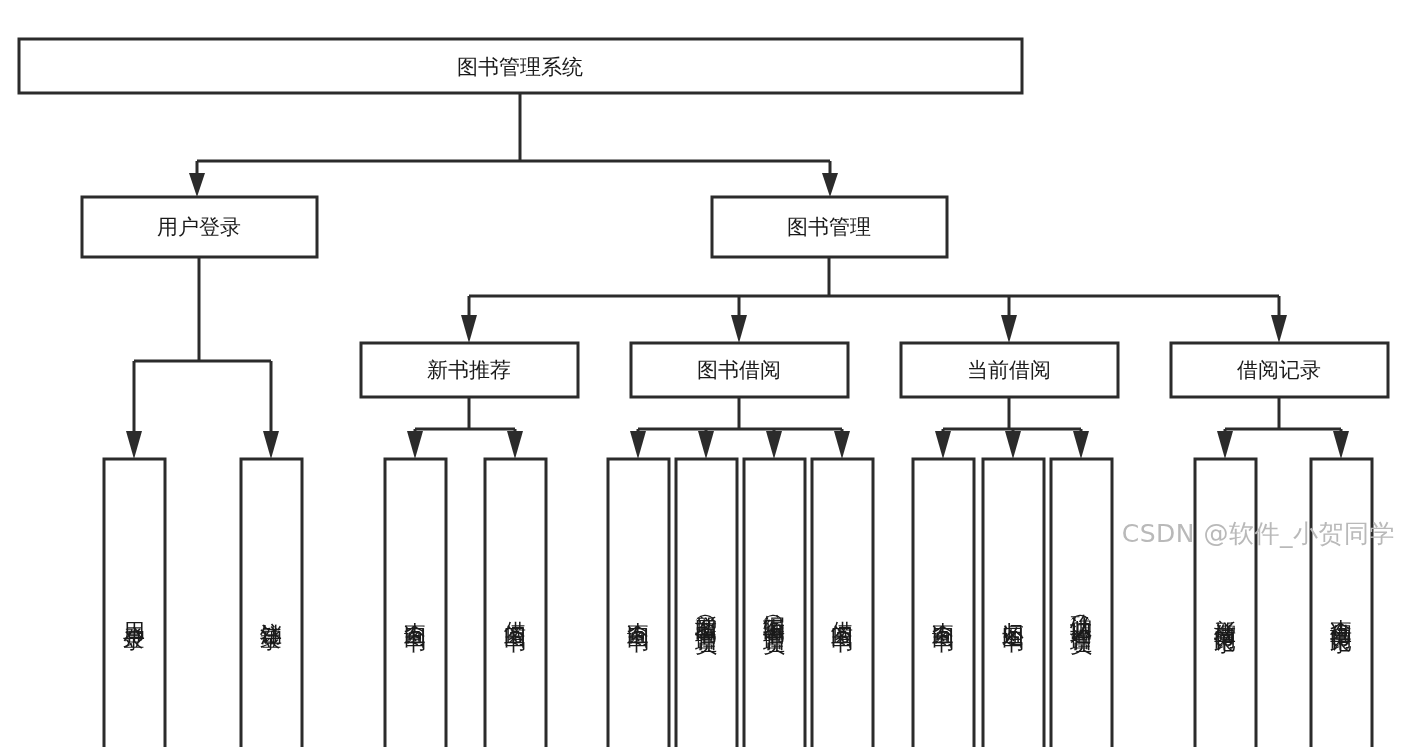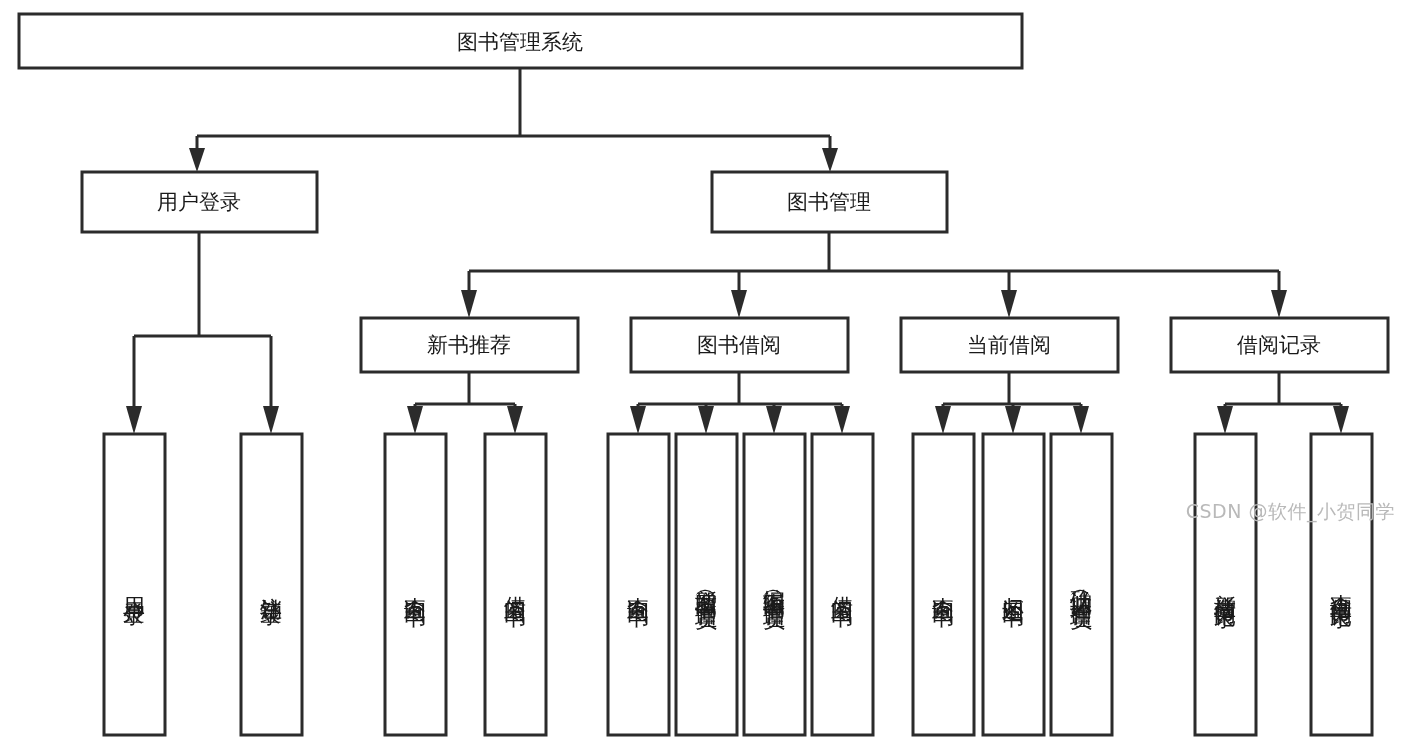--- a/index.html
+++ b/index.html
@@ -10,20 +10,21 @@
   body {
     width: 1405px;
     height: 747px;
     font-family: "DejaVu Sans", "Liberation Sans", sans-serif;
     overflow: hidden;
   }
   #diagram-root {
     position: relative;
     width: 1405px;
     height: 531px;
+    margin-top: 25px;
   }
   svg.canvas {
     position: absolute;
     top: 0;
     left: 0;
     width: 1405px;
     height: 747px;
   }
   .node-box {
     fill: #ffffff;
@@ -68,21 +69,21 @@
     line-height: 1.05;
     letter-spacing: 3px;
     color: #1a1a1a;
     white-space: nowrap;
   }
   .watermark {
     position: absolute;
     right: 10px;
     bottom: 6px;
     font-family: "DejaVu Sans", "Liberation Sans", sans-serif;
-    font-size: 19px;
+    font-size: 25px;
     color: #b9b9b9;
     letter-spacing: 0.5px;
     white-space: nowrap;
   }
 </style>
 </head>
 <body>
 
 <div id="diagram-root">
 

